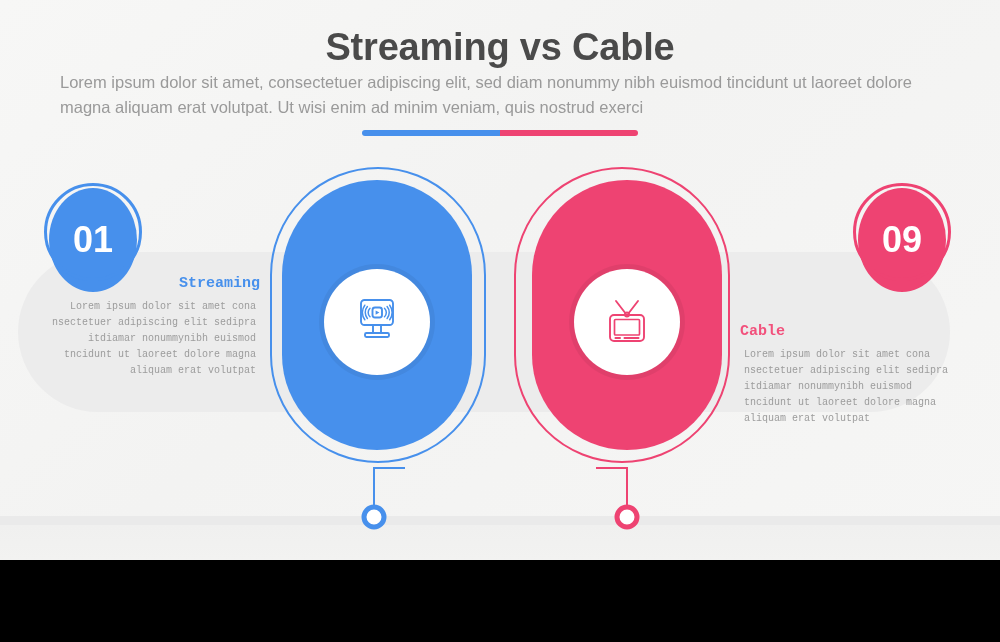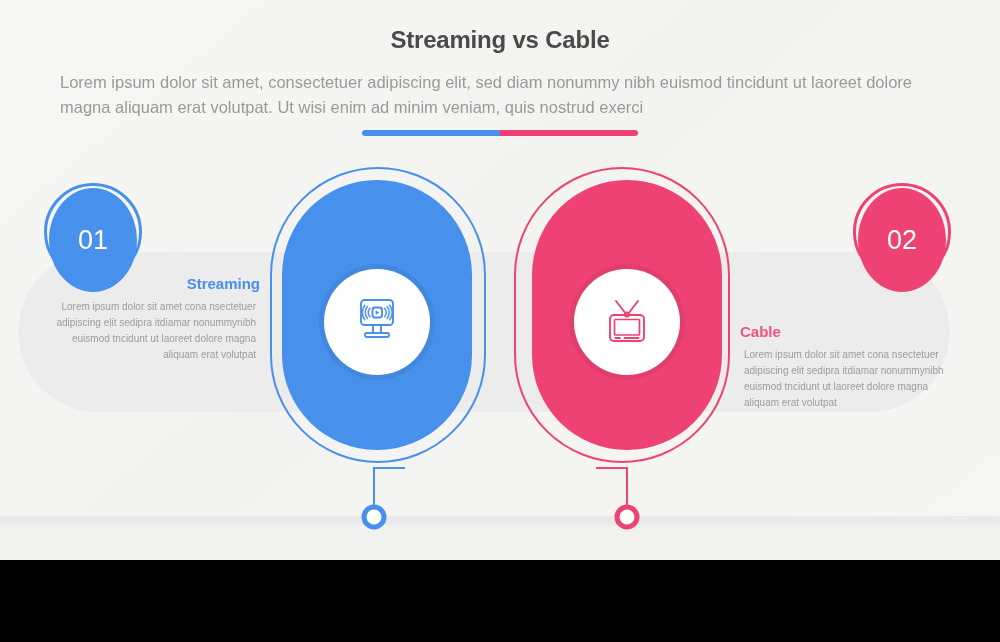--- a/index.html
+++ b/index.html
@@ -21,21 +21,21 @@
     background:#eaeaea;
   }
   .below-base{
     position:absolute;left:0;top:525px;width:1000px;height:35px;
     background:linear-gradient(180deg,#f0f0ef 0%,#f2f2f1 100%);
   }
 
   
   .title{
     position:absolute;left:0;top:26px;width:1000px;text-align:center;
-    font-size:24px;font-weight:bold;color:#4a4a4a;letter-spacing:-0.2px;
+    font-size:38px;font-weight:bold;color:#4a4a4a;letter-spacing:-0.2px;
   }
   .subtitle{
     position:absolute;left:60px;top:70px;width:880px;text-align:left;
     font-size:16.5px;color:#9a9a9a;line-height:25px;font-weight:400;
   }
   .divider{
     position:absolute;left:362px;top:130px;width:276px;height:6px;
     border-radius:3px;overflow:hidden;display:flex;
   }
   .divider span{display:block;height:100%;}
@@ -46,33 +46,33 @@
   .pill{
     position:absolute;left:18px;top:252px;width:932px;height:160px;
     background:#ececec;border-radius:80px;
   }
 
   
   .badge{
     position:absolute;width:88px;height:104px;border-radius:50%;
     box-sizing:border-box;
     display:flex;align-items:center;justify-content:center;
-    font-size:27px;font-weight:normal;color:#ffffff;
+    font-size:36px;font-weight:bold;color:#ffffff;
   }
   .badge::before{
     content:"";position:absolute;left:-5px;top:-5px;
     width:98px;height:98px;border-radius:50%;
     border:3px solid currentColor;box-sizing:border-box;
   }
   .badge-01{left:49px;top:188px;background:#4790ec;color:#4790ec;}
   .badge-02{left:858px;top:188px;background:#ee4372;color:#ee4372;}
   .badge .num{position:relative;color:#ffffff;z-index:2;}
 
   
-  .side{position:absolute;width:220px;}
+  .side{position:absolute;width:220px;font-family:Liberation Mono, monospace;}
   .side h3{margin:0 0 7px 0;font-size:15px;font-weight:bold;}
   .side p{margin:4px;font-size:10px;line-height:16px;color:#9c9c9c;}
   .side-left{left:40px;top:275px;text-align:right;}
   .side-left h3{color:#4790ec;}
   .side-right{left:740px;top:275px;text-align:left;}
   .side-right h3{color:#f2517c;margin-top:48px;}
   .squircle{
     position:absolute;width:190px;height:270px;border-radius:95px;
   }
   .sq-blue{left:282px;top:180px;background:#4790ec;}
@@ -165,21 +165,21 @@
         <rect x="17.5" y="25.5" width="25" height="15.5" rx="1" ry="1" fill="none" stroke="#ee4372" stroke-width="1.7"></rect>
         <rect x="17.5" y="43" width="6.5" height="1.9" rx="0.9" ry="0.9" fill="#ee4372"></rect>
         <rect x="26.5" y="43" width="16" height="1.9" rx="0.9" ry="0.9" fill="#ee4372"></rect>
       </svg>
     </div>
 
     <div class="badge badge-01">
       <span class="num">01</span>
     </div>
     <div class="badge badge-02">
-      <span class="num">02</span>
+      <span class="num">09</span>
     </div>
 
     <div class="side side-left">
       <h3>Streaming</h3>
       <p>Lorem ipsum dolor sit amet cona nsectetuer adipiscing elit sedipra itdiamar nonummynibh euismod tncidunt ut laoreet dolore magna aliquam erat volutpat</p>
     </div>
 
     <div class="side side-right">
       <h3>Cable</h3>
       <p>Lorem ipsum dolor sit amet cona nsectetuer adipiscing elit sedipra itdiamar nonummynibh euismod tncidunt ut laoreet dolore magna aliquam erat volutpat</p>

